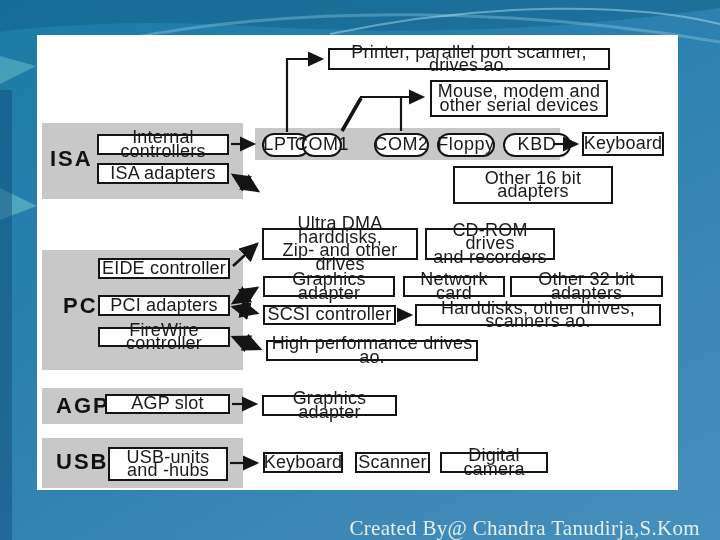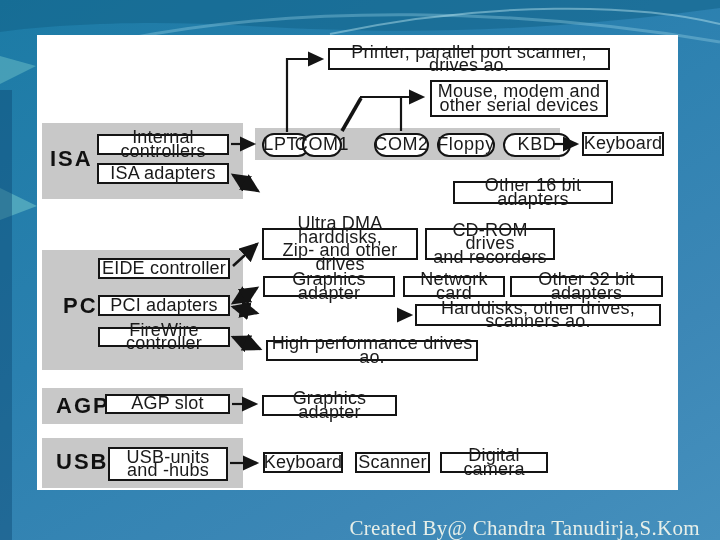--- a/index.html
+++ b/index.html
@@ -67,37 +67,38 @@
   <div class="gbox port" style="left:374px;top:133px;width:55px;height:24px">COM2</div>
   <div class="gbox port" style="left:437px;top:133px;width:58px;height:24px">Floppy</div>
   <div class="gbox port" style="left:503px;top:133px;width:68px;height:24px">KBD</div>
 
   <div class="gbox" style="left:328px;top:48px;width:282px;height:22px">Printer, parallel port scanner, drives ao.</div>
   <div class="gbox" style="left:430px;top:80px;width:178px;height:37px">
     <span>Mouse, modem and</span>
     <span>other serial devices</span>
   </div>
   <div class="gbox" style="left:582px;top:132px;width:82px;height:24px">Keyboard</div>
-  <div class="gbox" style="left:453px;top:181px;width:160px;height:23px">Other 16 bit adapters</div>
+  <div class="gbox" style="left:453px;top:166px;width:160px;height:38px">Other 16 bit adapters</div>
 
   <div class="gbox" style="left:98px;top:258px;width:132px;height:21px">EIDE controller</div>
   <div class="gbox" style="left:98px;top:295px;width:132px;height:21px">PCI adapters</div>
   <div class="gbox" style="left:98px;top:327px;width:132px;height:20px">FireWire controller</div>
 
   <div class="gbox" style="left:262px;top:228px;width:156px;height:32px">
     <span>Ultra DMA harddisks,</span>
     <span>Zip- and other drives</span>
   </div>
   <div class="gbox" style="left:425px;top:228px;width:130px;height:32px">
     <span>CD-ROM drives</span>
     <span>and recorders</span>
   </div>
   <div class="gbox" style="left:263px;top:276px;width:132px;height:21px">Graphics adapter</div>
   <div class="gbox" style="left:403px;top:276px;width:102px;height:21px">Network card</div>
   <div class="gbox" style="left:510px;top:276px;width:153px;height:21px">Other 32 bit adapters</div>
+  <div class="gbox" style="left:263px;top:305px;width:133px;height:20px">SCSI controller</div>
   <div class="gbox" style="left:415px;top:304px;width:246px;height:22px">Harddisks, other drives, scanners ao.</div>
   <div class="gbox" style="left:266px;top:340px;width:212px;height:21px">High performance drives ao.</div>
 
   <div class="gbox" style="left:105px;top:394px;width:125px;height:20px">AGP slot</div>
   <div class="gbox" style="left:262px;top:395px;width:135px;height:21px">Graphics adapter</div>
 
   <div class="gbox" style="left:108px;top:447px;width:120px;height:34px">
     <span>USB-units</span>
     <span>and -hubs</span>
   </div>

